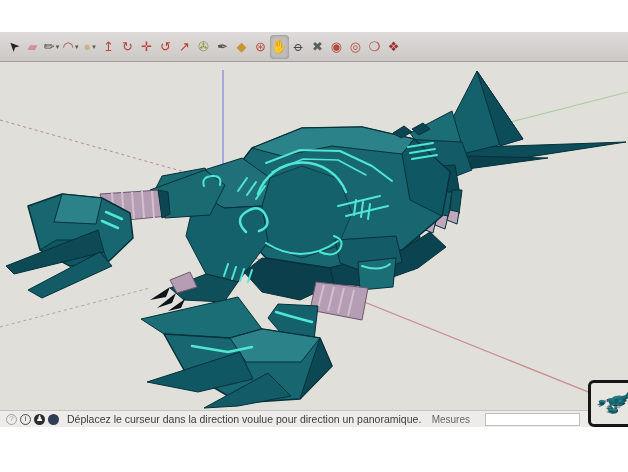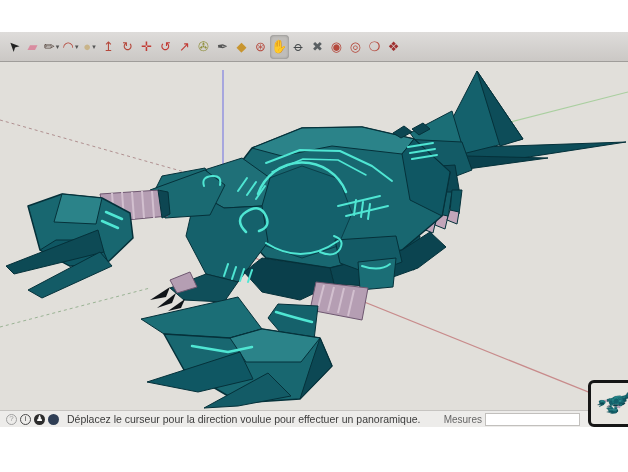--- a/index.html
+++ b/index.html
@@ -20,21 +20,21 @@
          border:3px solid #161616;border-radius:6px;background:#e8e6e1;z-index:5;
          display:flex;align-items:center;justify-content:center;overflow:hidden}
   .statusbar{height:17px;background:#edecea;border-top:1px solid #c6c4c1;
              display:flex;align-items:center;padding:0 6px;gap:3px;box-sizing:border-box}
   .sicon{width:11px;height:11px;border-radius:50%;font-size:8px;line-height:1;
          display:flex;align-items:center;justify-content:center;box-sizing:border-box;flex:none}
   .sicon.outline{border:1px solid currentColor;background:transparent}
   .sicon.filled{color:#fff}
   .msg{font-size:10.5px;color:#3c3c3c;margin-left:5px;white-space:nowrap}
   .spacer{flex:1}
-  .mlabel{font-size:10px;color:#666;margin-right:0}
+  .mlabel{font-size:10px;color:#666;margin-right:12px}
   .minput{width:95px;height:13px;border:1px solid #c2c0bd;background:#fff;
           font-size:10px;margin-right:42px;box-sizing:border-box;padding:0 2px}
   .bottom-margin{height:45px;background:#fff}
 </style>
 </head>
 <body>
 
 <div class="top-margin"></div>
 
 <div class="toolbar" id="toolbar">
@@ -234,19 +234,19 @@
   </svg>
 </div>
 
 <div class="statusbar">
   <span id="status-icons" style="display:flex;gap:3px;align-items:center">
       <span class="sicon outline" style="color: rgb(160, 160, 160);">?</span>
       <span class="sicon outline" style="color: rgb(74, 74, 74);">i</span>
       <span class="sicon filled" style="background: rgb(45, 45, 45);">♟</span>
       <span class="sicon filled" style="background: rgb(47, 62, 85);"></span>
     </span>
-  <span class="msg">Déplacez le curseur pour la direction voulue pour effectuer un panoramique.</span>
+  <span class="msg">Déplacez le curseur dans la direction voulue pour direction un panoramique.</span>
   <span class="spacer"></span>
   <label class="mlabel">Mesures</label>
   <input class="minput" value="" style="">
 </div>
 
 <div class="bottom-margin"></div>
 
 </body></html>

